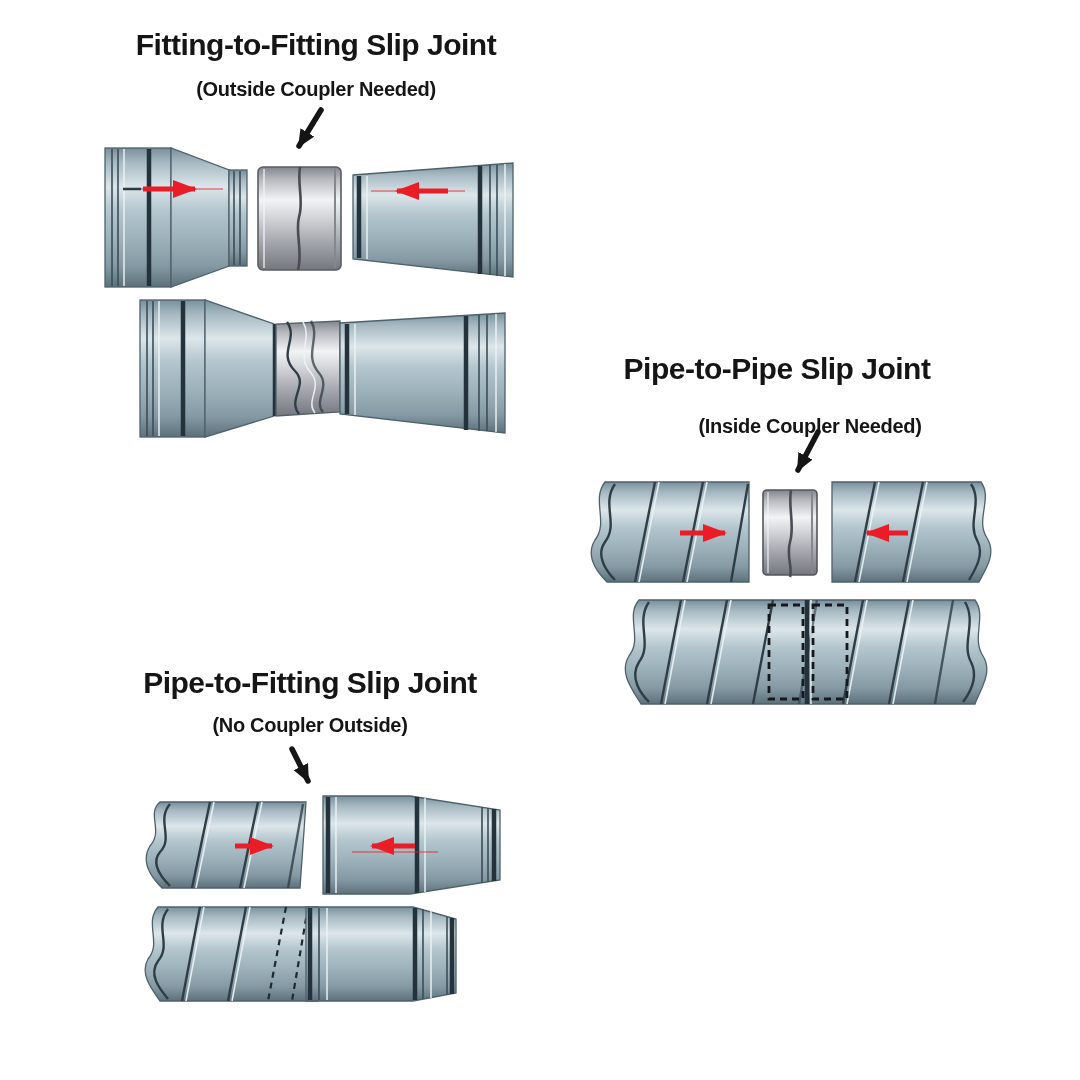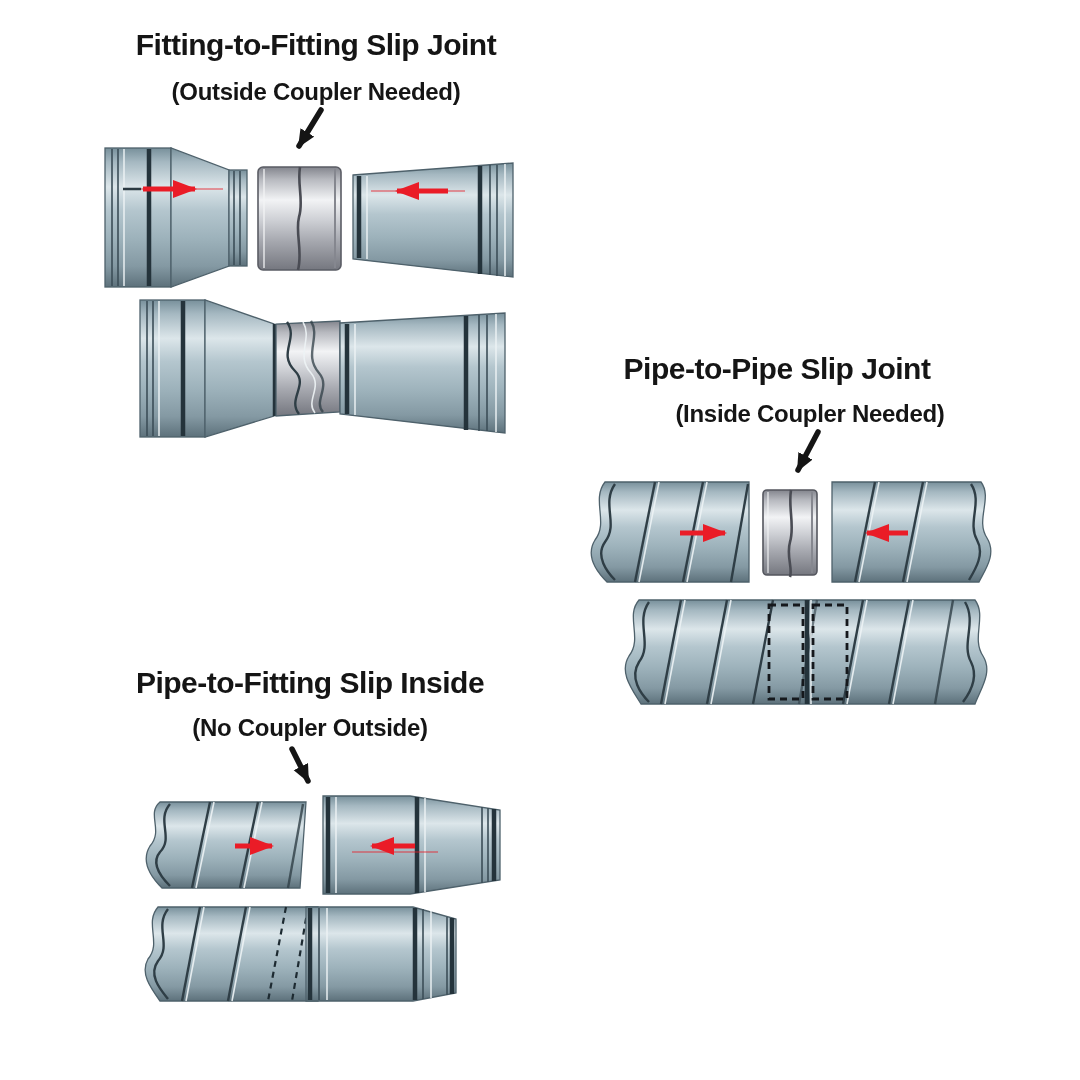--- a/index.html
+++ b/index.html
@@ -10,21 +10,21 @@
   html,body{margin:0;padding:0;background:#fff;}
   .canvas{
     position:relative;width:1080px;height:1080px;background:#fff;overflow:hidden;
     font-family:"Liberation Sans", sans-serif;
   }
   .title{
     position:absolute;text-align:center;font-weight:bold;font-size:30px;
     letter-spacing:-0.5px;color:var(--text);line-height:1.15;
   }
   .subtitle{
-    position:absolute;text-align:center;font-weight:bold;font-size:24px;
+    position:absolute;text-align:center;font-weight:bold;font-size:20px;
     letter-spacing:-0.3px;color:var(--text);line-height:1.15;
   }
   svg{position:absolute;overflow:visible;}
   .edge{fill:none;stroke:#4e616b;stroke-width:1.3}
   .seam{stroke:var(--seam_dark);stroke-width:2.4;fill:none}
   .hi{stroke:#edf3f5;stroke-width:1.6;fill:none;opacity:.9}
   .ridge{stroke:#3c4e58;stroke-width:2;opacity:.8}
   .band{stroke:#24333b;stroke-width:4.5}
   .cseam{stroke:#4a4c54;stroke-width:2.6;fill:none}
   .redline{stroke:var(--arrow_red);stroke-width:5;fill:none}
@@ -140,21 +140,21 @@
         <line x1="331" y1="19" x2="331" y2="133" class="band"></line>
         <line x1="344" y1="18" x2="344" y2="134" class="ridge"></line>
         <line x1="352" y1="18" x2="352" y2="134" class="ridge"></line>
         <line x1="361" y1="17" x2="361" y2="135" class="hi"></line>
       </g>
     </svg>
   </div>
 
   <div>
     <div class="title" style="left:562px;top:352px;width:430px;">Pipe-to-Pipe Slip Joint</div>
-    <div class="subtitle" style="left:595px;top:400px;width:430px;">(Inside Coupler Needed)</div>
+    <div class="subtitle" style="left:595px;top:415px;width:430px;">(Inside Coupler Needed)</div>
 
     <svg style="left:782px;top:428px" width="50" height="52" viewBox="0 0 50 52">
       <path class="blackarrow" d="M36,4 L16,42" marker-end="url(#mB)"></path>
     </svg>
 
     <svg style="left:585px;top:478px" width="410" height="108" viewBox="0 0 410 108">
       <g>
         <path d="M20,4 H164 V104 H22 C12,94 0,78 10,62 C24,44 6,22 20,4 Z" fill="url(#gp)"></path>
         <path d="M20,4 H164 V104 H22 C12,94 0,78 10,62 C24,44 6,22 20,4 Z" class="edge"></path>
         <path class="seam" d="M30,6 C16,26 34,46 20,64 C10,78 22,94 30,102"></path>
@@ -207,21 +207,21 @@
         <line x1="194" y1="4" x2="194" y2="108" class="hi"></line>
       </g>
       <g>
         <rect x="152" y="9" width="34" height="94" class="dashed"></rect>
         <rect x="196" y="9" width="34" height="94" class="dashed"></rect>
       </g>
     </svg>
   </div>
 
   <div>
-    <div class="title" style="left:65px;top:666px;width:490px;">Pipe-to-Fitting Slip Inside</div>
+    <div class="title" style="left:65px;top:666px;width:490px;">Pipe-to-Fitting Slip Joint</div>
     <div class="subtitle" style="left:65px;top:714px;width:490px;">(No Coupler Outside)</div>
 
     <svg style="left:280px;top:745px" width="50" height="50" viewBox="0 0 50 50">
       <path class="blackarrow" d="M12,4 L28,36" marker-end="url(#mB)"></path>
     </svg>
 
     <svg style="left:138px;top:790px" width="375" height="110" viewBox="0 0 375 110">
       <g>
         <path d="M22,12 H168 L162,98 H24 C14,88 2,72 12,56 C26,40 8,24 22,12 Z" fill="url(#gp)"></path>
         <path d="M22,12 H168 L162,98 H24 C14,88 2,72 12,56 C26,40 8,24 22,12 Z" class="edge"></path>

